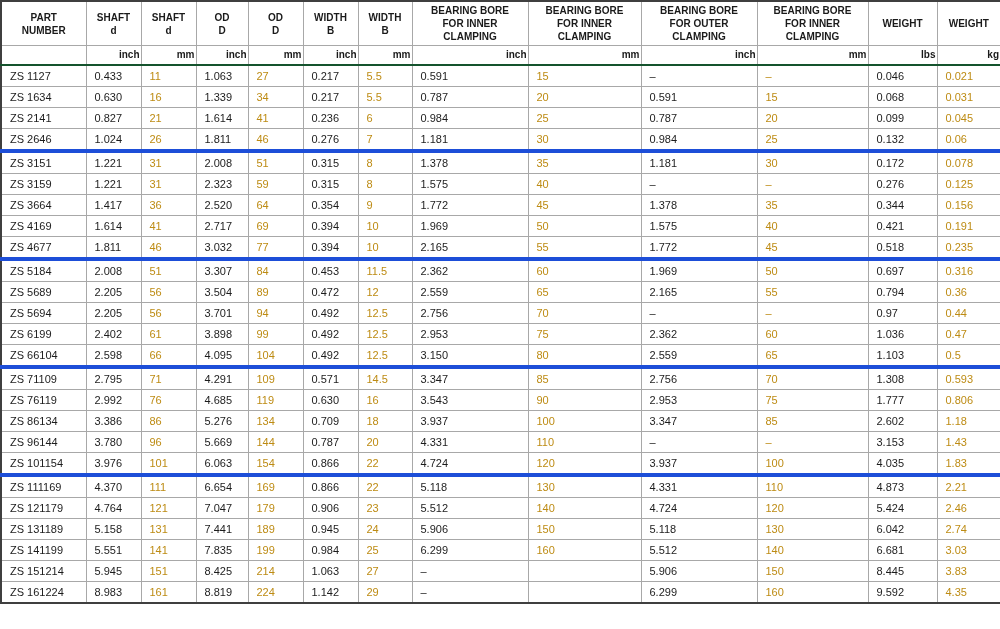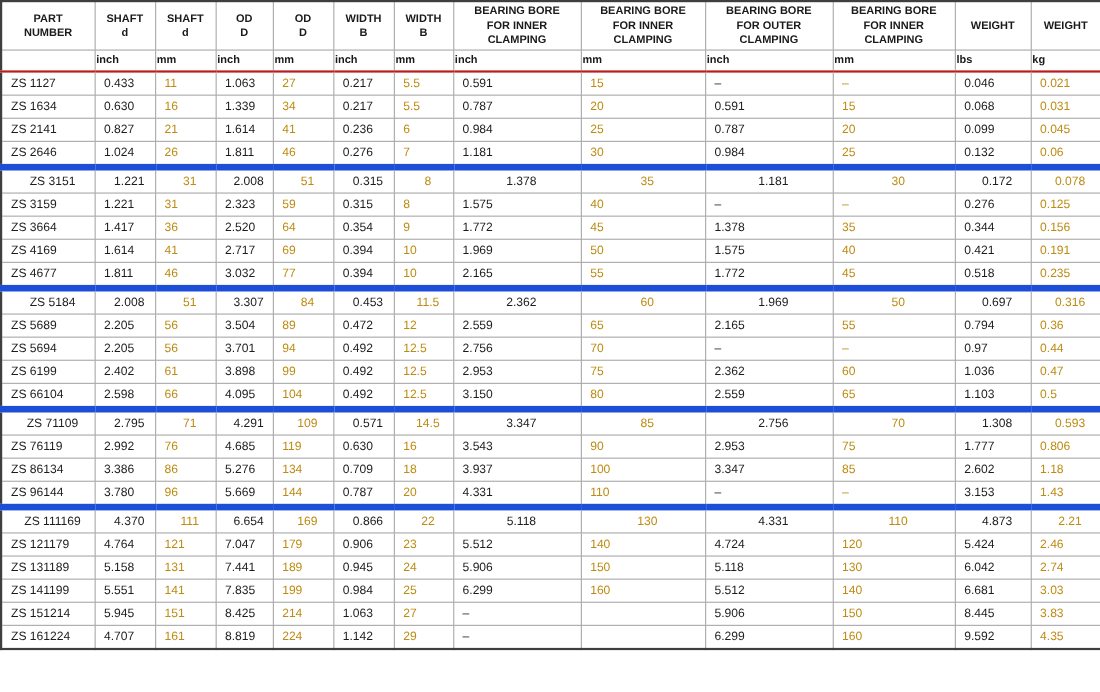--- a/index.html
+++ b/index.html
@@ -31,36 +31,36 @@
     vertical-align: middle;
     line-height: 1.3;
     white-space: pre-line;
     padding: 2px 1px;
   }
   .spec-table th.unit-cell {
     height: 19px;
     font-size: 10px;
     font-weight: bold;
     color: #1a1a1a;
-    text-align: left;
+    text-align: right;
     vertical-align: middle;
-    border-bottom: 2px solid #b91c1c;
+    border-bottom: 2px solid #14532d;
     padding: 1px;
   }
   .spec-table td {
     height: 20px;
     font-size: 11px;
     line-height: 20px;
     color: #1c1c1c;
     text-align: left;
     padding-left: 8px;
     white-space: nowrap;
   }
   .spec-table td.mm-value { color: var(--mm-color, #bd8b13); }
-  .spec-table tr.group-start td { border-top: 6px solid #1d4ed8; text-align: center; }
+  .spec-table tr.group-start td { border-top: 4px solid #1d4ed8; }
 </style>
 </head>
 <body>
 
 <div class="page">
   <table class="spec-table">
     <colgroup>
       <col style="width:85px">
       <col style="width:55px">
       <col style="width:55px">
@@ -386,20 +386,35 @@
           <td class="mm-value">144</td>
           <td>0.787</td>
           <td class="mm-value">20</td>
           <td>4.331</td>
           <td class="mm-value">110</td>
           <td>–</td>
           <td class="mm-value">–</td>
           <td>3.153</td>
           <td class="mm-value">1.43</td>
         </tr>
+        <tr>
+          <td>ZS 101154</td>
+          <td>3.976</td>
+          <td class="mm-value">101</td>
+          <td>6.063</td>
+          <td class="mm-value">154</td>
+          <td>0.866</td>
+          <td class="mm-value">22</td>
+          <td>4.724</td>
+          <td class="mm-value">120</td>
+          <td>3.937</td>
+          <td class="mm-value">100</td>
+          <td>4.035</td>
+          <td class="mm-value">1.83</td>
+        </tr>
         <tr class="group-start">
           <td>ZS 111169</td>
           <td>4.370</td>
           <td class="mm-value">111</td>
           <td>6.654</td>
           <td class="mm-value">169</td>
           <td>0.866</td>
           <td class="mm-value">22</td>
           <td>5.118</td>
           <td class="mm-value">130</td>
@@ -463,21 +478,21 @@
           <td class="mm-value">27</td>
           <td>–</td>
           <td class="mm-value"></td>
           <td>5.906</td>
           <td class="mm-value">150</td>
           <td>8.445</td>
           <td class="mm-value">3.83</td>
         </tr>
         <tr>
           <td>ZS 161224</td>
-          <td>4.707</td>
+          <td>8.983</td>
           <td class="mm-value">161</td>
           <td>8.819</td>
           <td class="mm-value">224</td>
           <td>1.142</td>
           <td class="mm-value">29</td>
           <td>–</td>
           <td class="mm-value"></td>
           <td>6.299</td>
           <td class="mm-value">160</td>
           <td>9.592</td>

